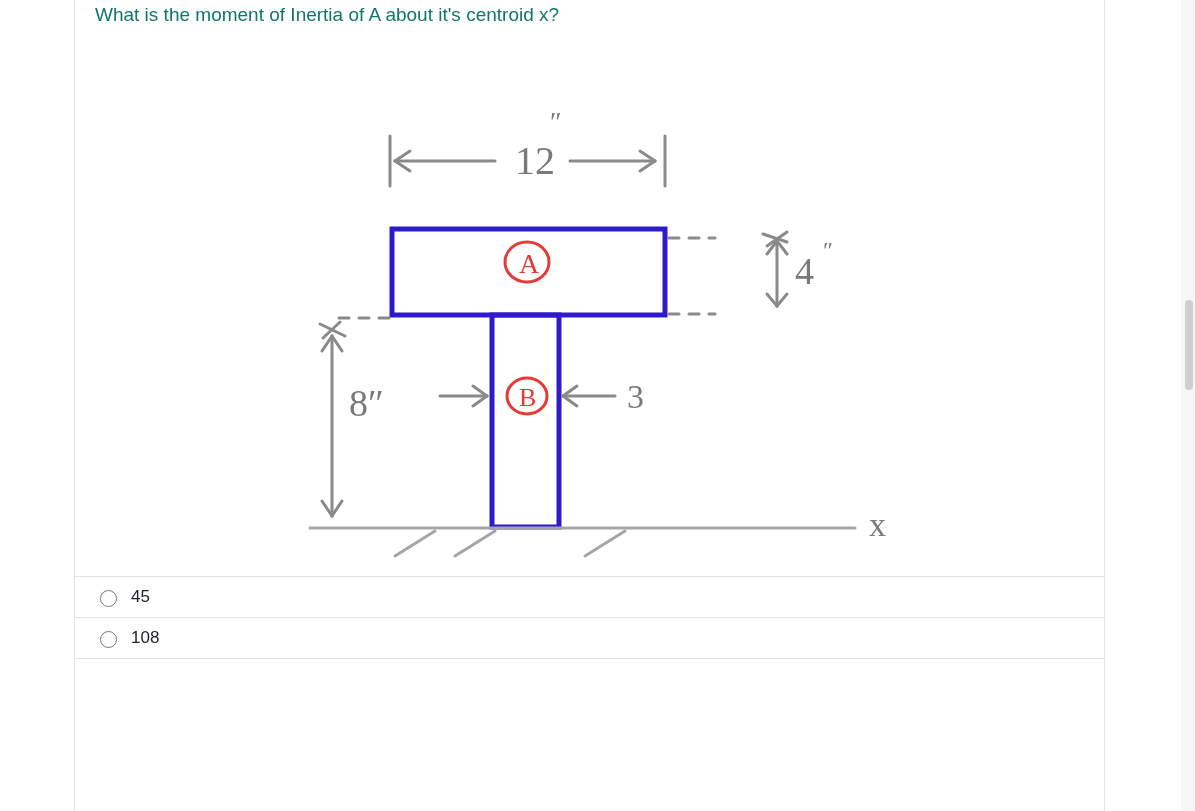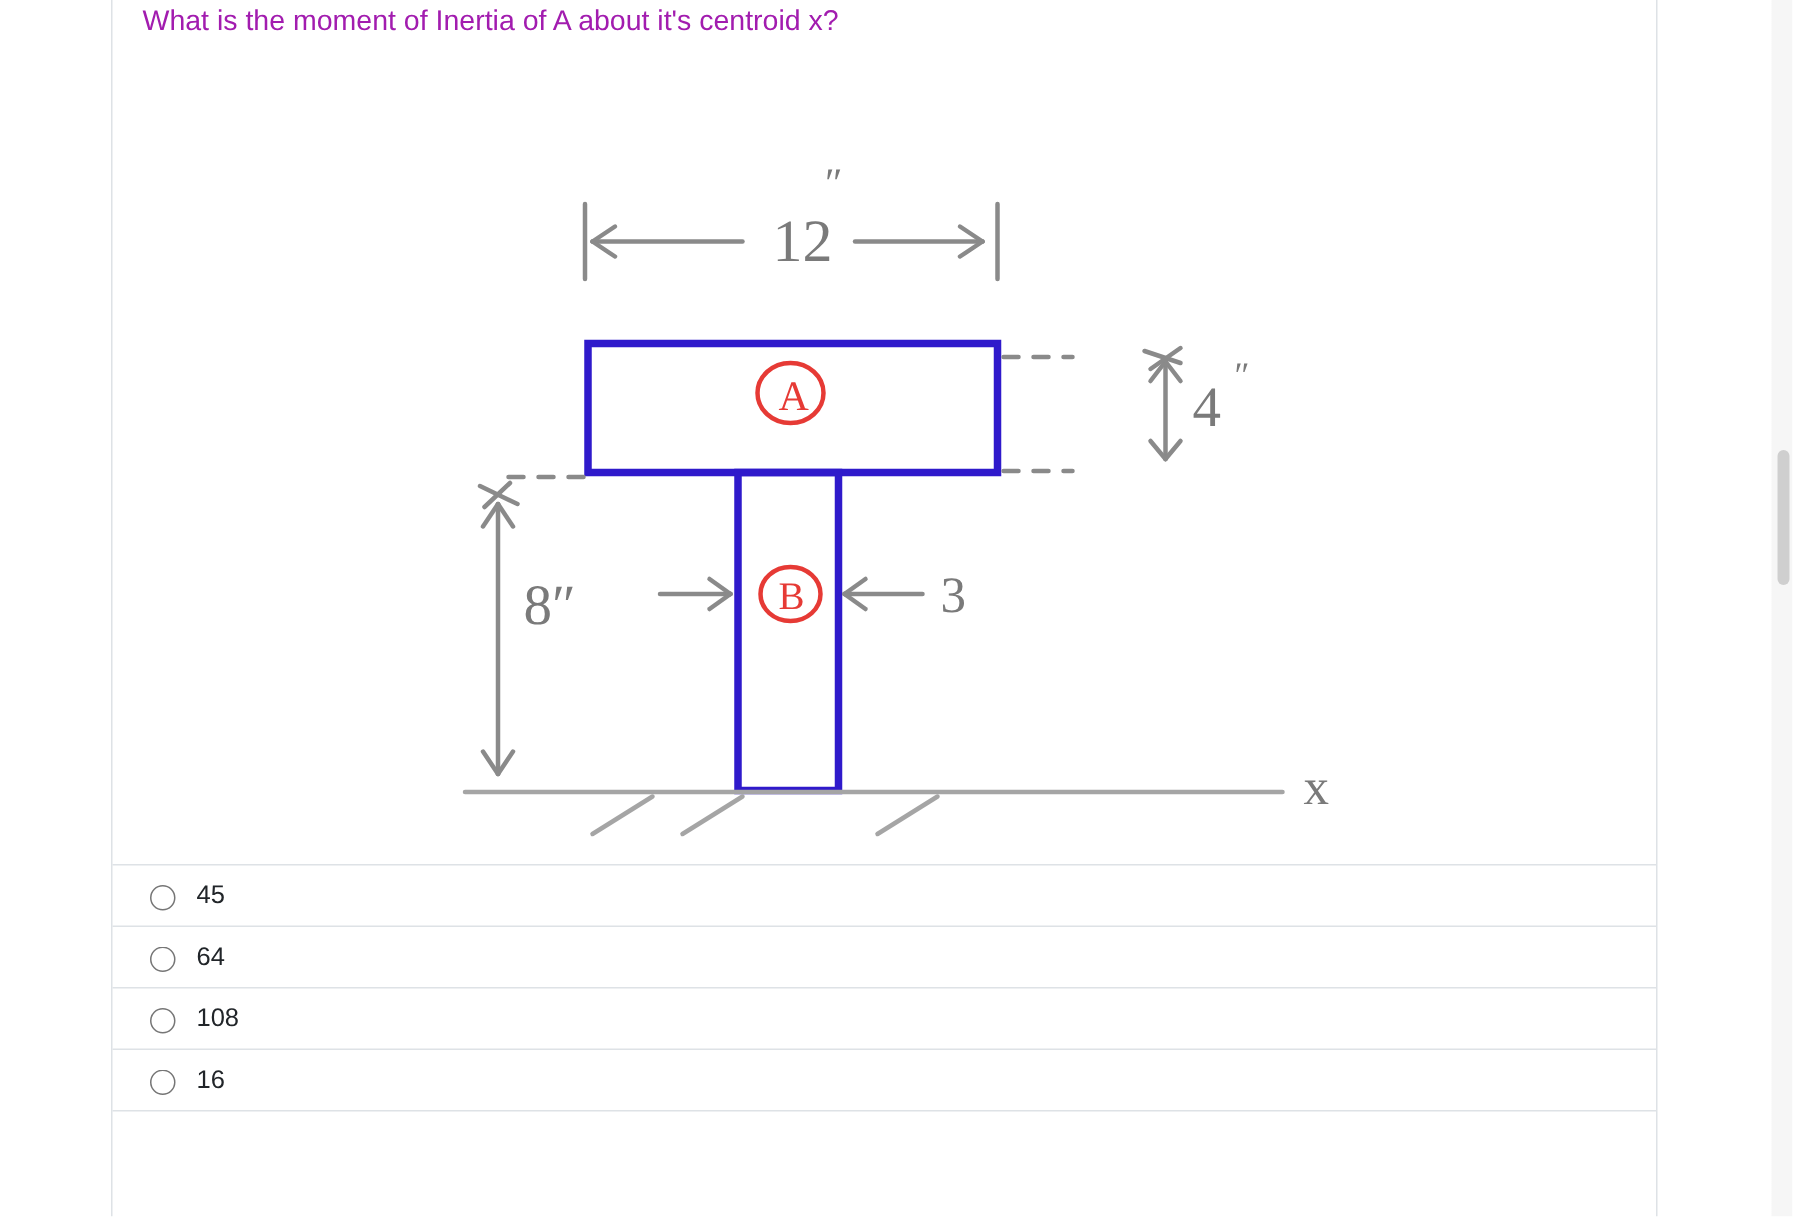--- a/index.html
+++ b/index.html
@@ -1,18 +1,18 @@
 <!DOCTYPE html>
 <html><head>
 <meta charset="utf-8">
 <style>
   html,body{margin:0;padding:0;background:#fff;font-family:"Helvetica Neue",Arial,sans-serif;color:#212529}
   .page{width:1195px;height:811px;position:relative;background:#fff}
   .question-card{position:absolute;left:74px;right:90px;top:0;bottom:0;border-left:1px solid #dee2e6;border-right:1px solid #dee2e6;background:#fff}
-  .question-text{font-size:19px;color:#a21caf;padding:4px 20px 10px 20px;font-weight:400}
+  .question-text{font-size:19px;color:#0f766e;padding:4px 20px 10px 20px;font-weight:400}
   .figure{position:relative;height:540px;margin:0 20px}
   .options{border-top:1px solid #dee2e6}
   .option{display:flex;align-items:flex-start;padding:10px 20px;border-bottom:1px solid #dee2e6;font-size:17px;color:#212529}
   .option input[type=radio]{width:17px;height:17px;margin-right:14px}
   .hand{font-family:"Comic Sans MS","Segoe Script",cursive;color:#c9c9c9}
 </style>
 </head>
 <body>
 
 <div class="page">
@@ -99,29 +99,21 @@
       </svg>
     </div>
 
     <div class="options">
       <label class="option">
         <input type="radio" name="ans" style="">
         <span>45</span>
       </label>
       <label class="option">
         <input type="radio" name="ans" style="">
-        <span>64</span>
-      </label>
-      <label class="option">
-        <input type="radio" name="ans" style="">
         <span>108</span>
-      </label>
-      <label class="option">
-        <input type="radio" name="ans" style="">
-        <span>16</span>
       </label>
     </div>
   </div>
 
   <div style="position:absolute;right:0;top:0;width:14px;height:100%;background:linear-gradient(#f6f6f6,#f6f6f6)">
     <div style="position:absolute;right:2px;top:300px;width:8px;height:90px;background:#cfcfcf;border-radius:4px"></div>
   </div>
 </div>
 
 </body></html>

